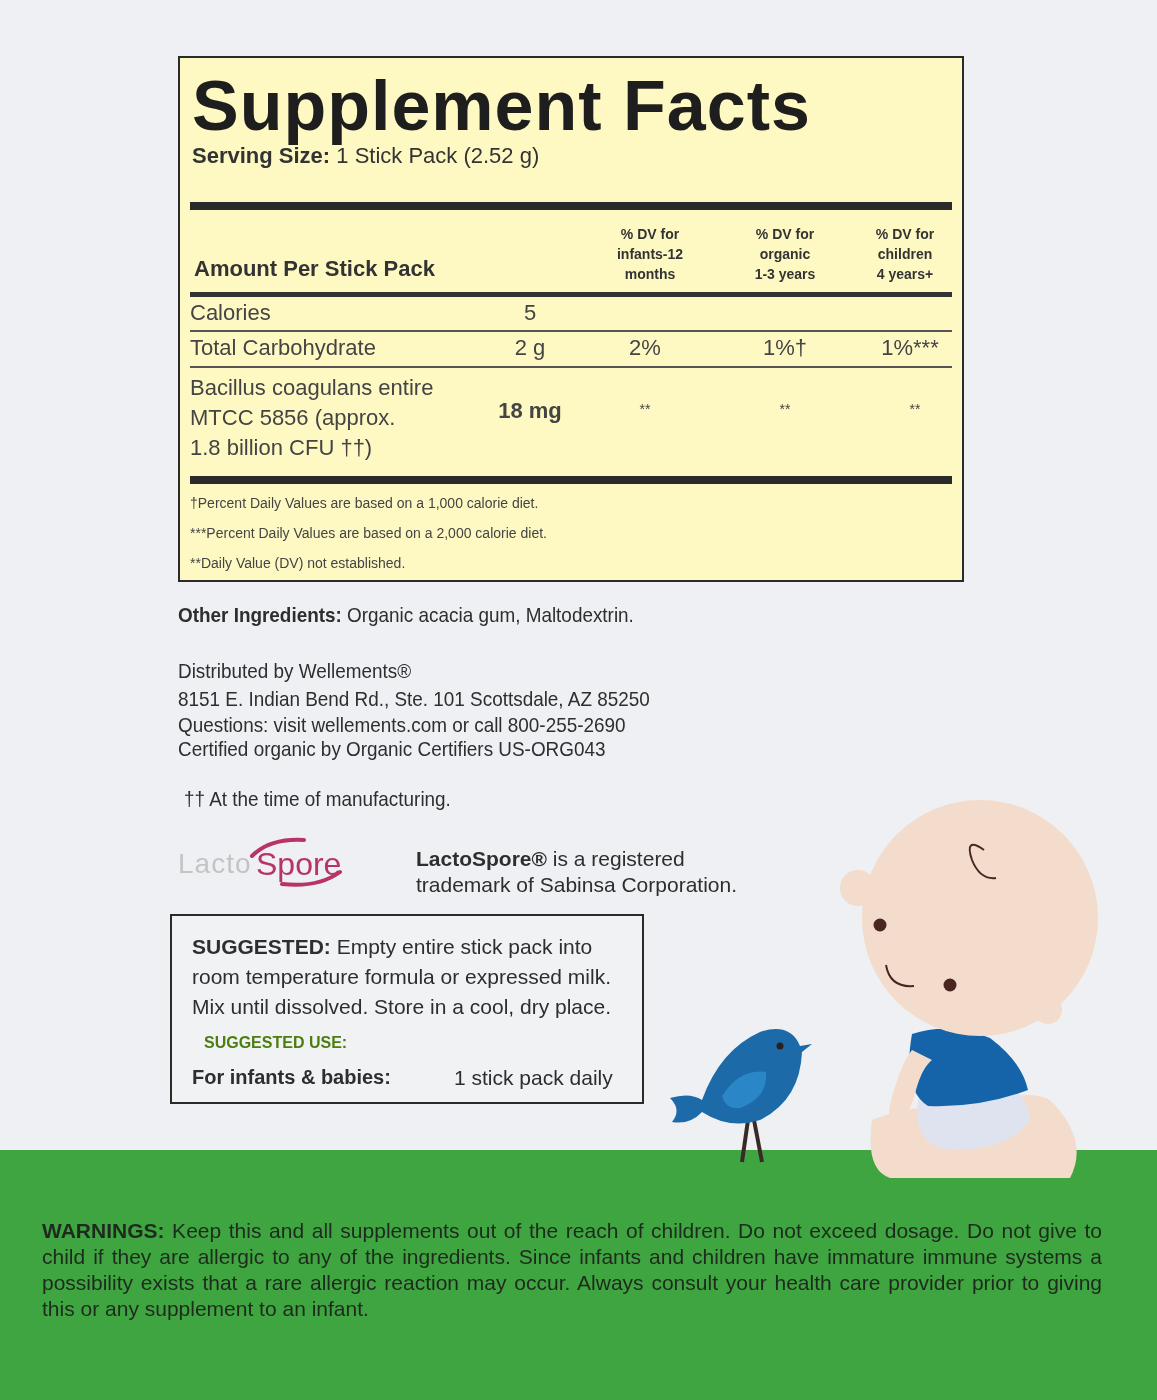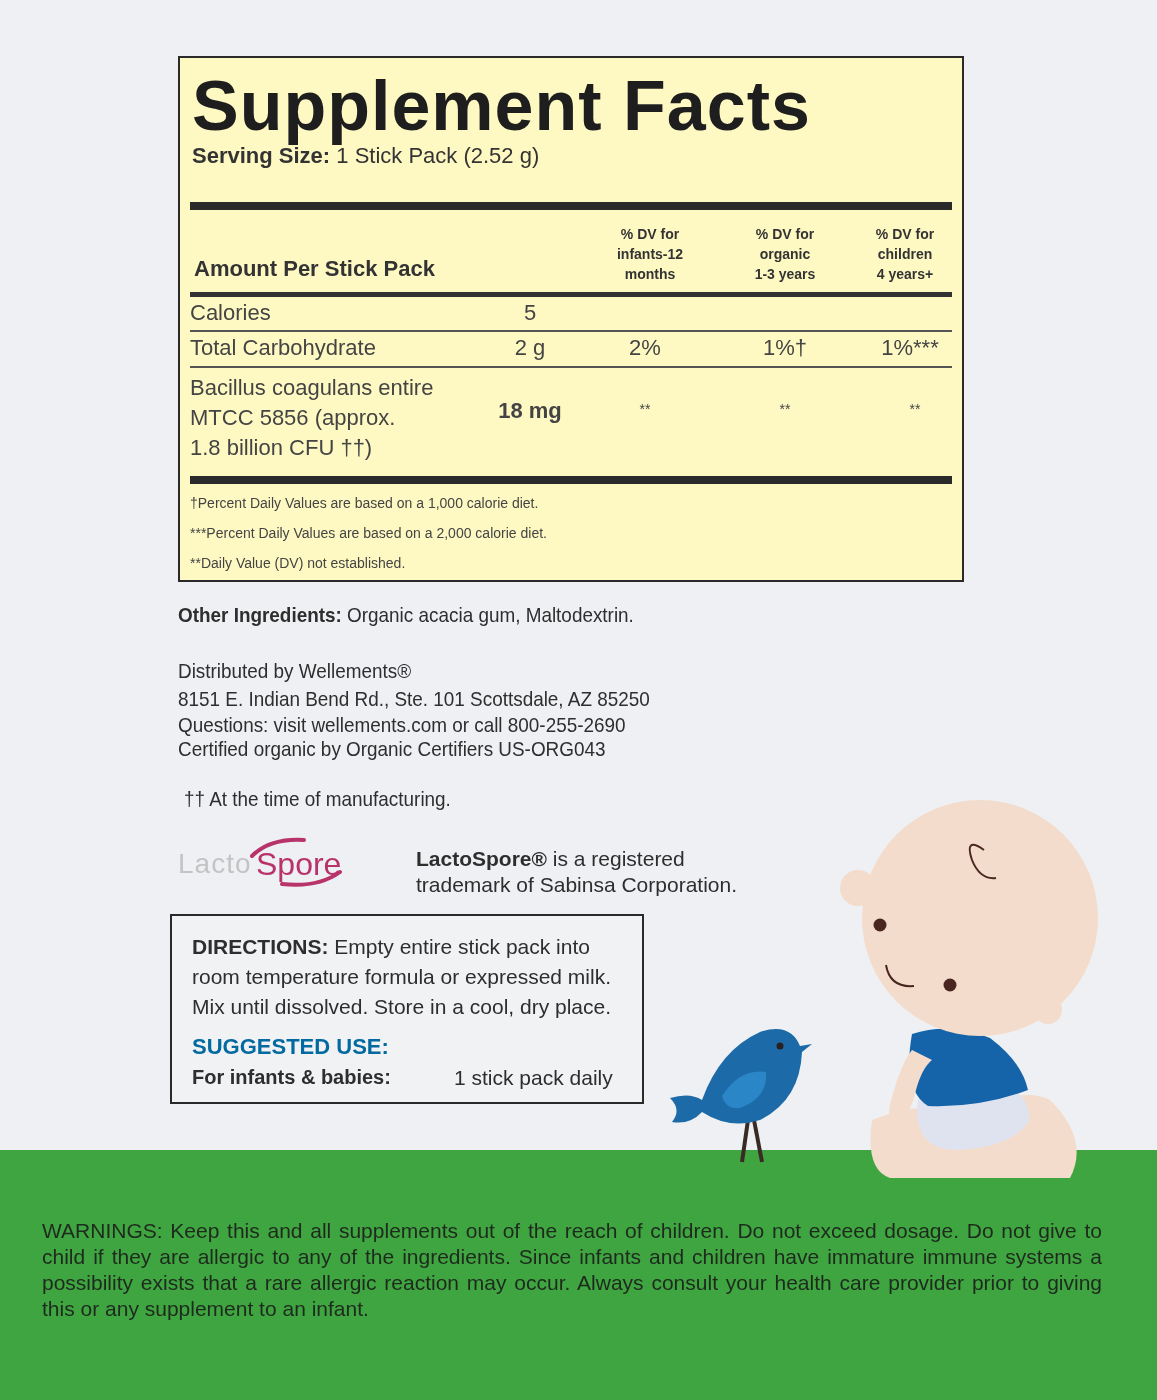--- a/index.html
+++ b/index.html
@@ -51,34 +51,34 @@
   .tm-text { position: absolute; left: 384px; top: 846px; font-size: 21px; color: #2e2e2e; line-height: 26px; margin-left: 32px; }
   .tm-text b { font-weight: bold; }
 
   
   .directions {
     position: absolute; left: 170px; top: 914px; width: 474px; height: 190px;
     border: 2px solid #2a2a2a; background: #f1f2f4;
   }
   .dir-text { position: absolute; left: 20px; top: 16px; width: 440px; font-size: 21px; line-height: 30px; color: #2e2e2e; }
   .dir-text b { font-weight: bold; }
-  .sugg-head { position: absolute; left: 20px; top: 118px; font-size: 22px; font-weight: bold; color: #0369a1; }
+  .sugg-head { position: absolute; left: 32px; top: 118px; font-size: 16px; font-weight: bold; color: #4d7c0f; }
   .sugg-label { position: absolute; left: 20px; top: 150px; font-size: 20px; font-weight: bold; color: #2e2e2e; }
   .sugg-value { position: absolute; left: 282px; top: 150px; font-size: 21px; color: #2e2e2e; }
 
   
   .green {
     position: absolute; left: 0; top: 1150px; width: 1157px; height: 250px;
     background: #3fa540;
   }
   .warnings {
     position: absolute; left: 42px; top: 1218px; width: 1060px;
     font-size: 21px; line-height: 26px; color: #1e2a1e; text-align: justify;
   }
-  .warnings b { font-weight: normal; margin-top: 10px; }
+  .warnings b { font-weight: bold; margin-top: 10px; }
 
   .illus { position: absolute; left: 650px; top: 800px; width: 507px; height: 380px; }
 </style>
 </head>
 <body>
 
 <div class="page">
 
   <div class="facts">
     <div class="facts-title">Supplement Facts</div>
@@ -154,21 +154,21 @@
     </svg>
     <span class="logo-lacto">Lacto</span>
     <span class="logo-spore">Spore</span>
   </div>
   <div class="tm-text">
     <div><b>LactoSpore®</b><span> is a registered</span></div>
     <div>trademark of Sabinsa Corporation.</div>
   </div>
 
   <div class="directions">
-    <div class="dir-text"><b>DIRECTIONS:</b><span> Empty entire stick pack into room temperature formula or expressed milk. Mix until dissolved.  Store in a cool, dry place.</span></div>
+    <div class="dir-text"><b>SUGGESTED:</b><span> Empty entire stick pack into room temperature formula or expressed milk. Mix until dissolved.  Store in a cool, dry place.</span></div>
     <div class="sugg-head">SUGGESTED USE:</div>
     <div class="sugg-label">For infants &amp; babies:</div>
     <div class="sugg-value">1 stick pack daily</div>
   </div>
 
   <div class="green"></div>
 
   <svg class="illus" viewBox="0 0 507 380">
 
     <g>

